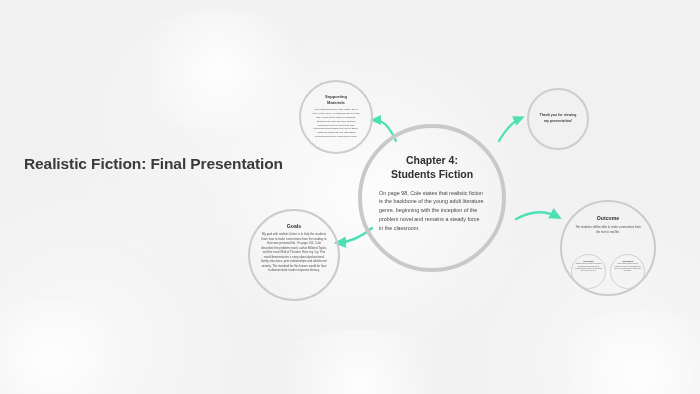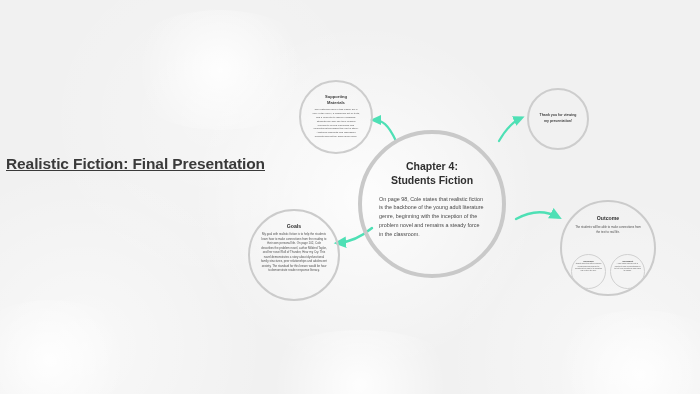--- a/index.html
+++ b/index.html
@@ -28,43 +28,42 @@
   }
   .bloom {
     position: absolute;
     border-radius: 50%;
     background: radial-gradient(circle, rgba(255,255,255,0.9) 0%, rgba(255,255,255,0) 70%);
     pointer-events: none;
   }
 
   .deck-title {
     position: absolute;
-    left: 6px;
+    left: 24px;
     top: 155px;
     font-size: 15.5px;
     font-weight: bold;
     color: #3a3a3a;
     letter-spacing: -0.1px;
     white-space: nowrap;
-    text-decoration: underline;
   }
 
   
   .bubble {
     position: absolute;
     border-radius: 50%;
     box-sizing: border-box;
     background: transparent;
     display: flex;
     flex-direction: column;
     align-items: center;
   }
   .bubble-main {
     left: 358px;
-    top: 130px;
+    top: 124px;
     width: 148px;
     height: 148px;
     border: 4px solid #c9c9c9;
     justify-content: flex-start;
     padding: 26px 17px 0 17px;
   }
   .bubble-main .b-title {
     font-size: 10.5px;
     font-weight: bold;
     color: #2f2f2f;

